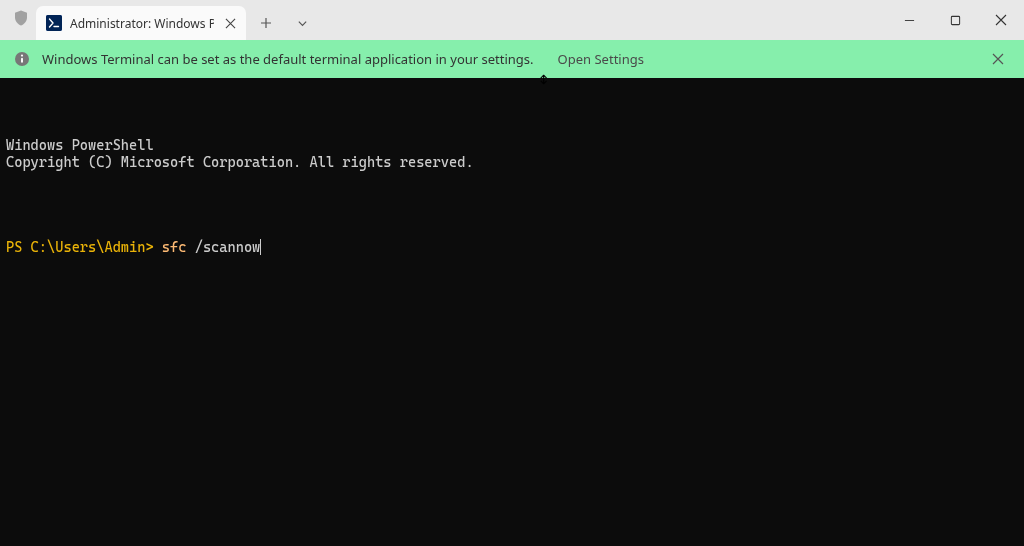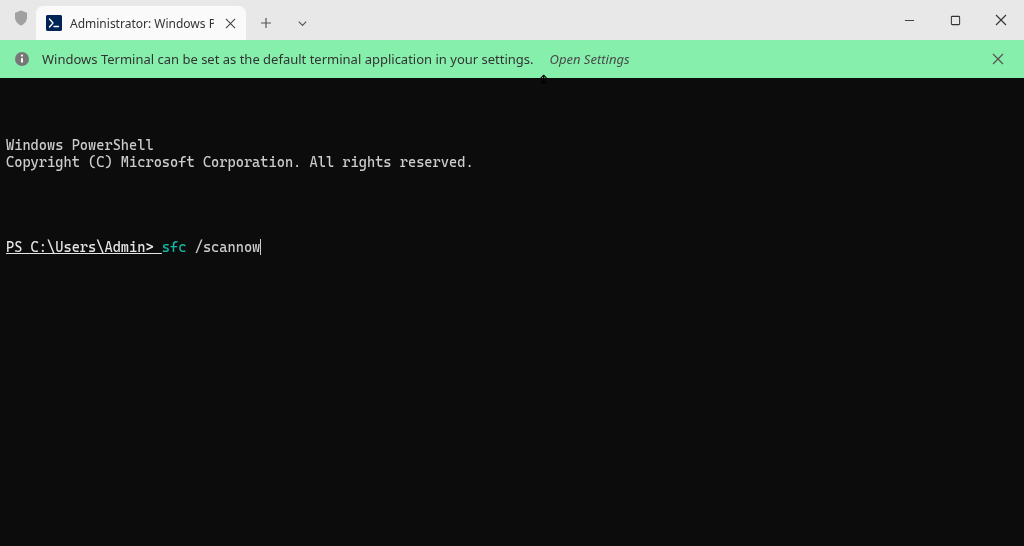--- a/index.html
+++ b/index.html
@@ -106,21 +106,21 @@
       gap: 12px;
       color: #333;
       font-size: 13px;
     }
     .info-icon {
       width: 16px;
       height: 16px;
       color: #555;
     }
     .infobar-text { color: #333; }
-    .infobar-link { color: #4a4a4a; margin-left: 4px; font-style: italic; }
+    .infobar-link { color: #4a4a4a; margin-left: 12px; }
     .infobar-spacer { flex: 1; }
     .infobar-close {
       width: 24px;
       height: 24px;
       display: flex;
       align-items: center;
       justify-content: center;
       color: #555;
       border-radius: 3px;
     }
@@ -129,22 +129,22 @@
       background: #0c0c0c;
       color: #cccccc;
       font-family: Consolas, "Cascadia Mono", monospace;
       font-size: 14px;
       line-height: 17px;
       padding: 8px 6px;
       white-space: pre;
       position: relative;
     }
     .term-line { margin: 0; }
-    .prompt { color: #e5e5e5; text-decoration: underline; }
-    .cmd-yellow { color: #14b8a6; margin-top: 48px; }
+    .prompt { color: #eab308; }
+    .cmd-yellow { color: #fdba74; margin-top: 48px; }
     .cursor {
       display: inline-block;
       width: 1px;
       height: 16px;
       background: #cccccc;
       vertical-align: text-bottom;
     }
     .resize-cursor {
       position: absolute;
       top: -7px;

